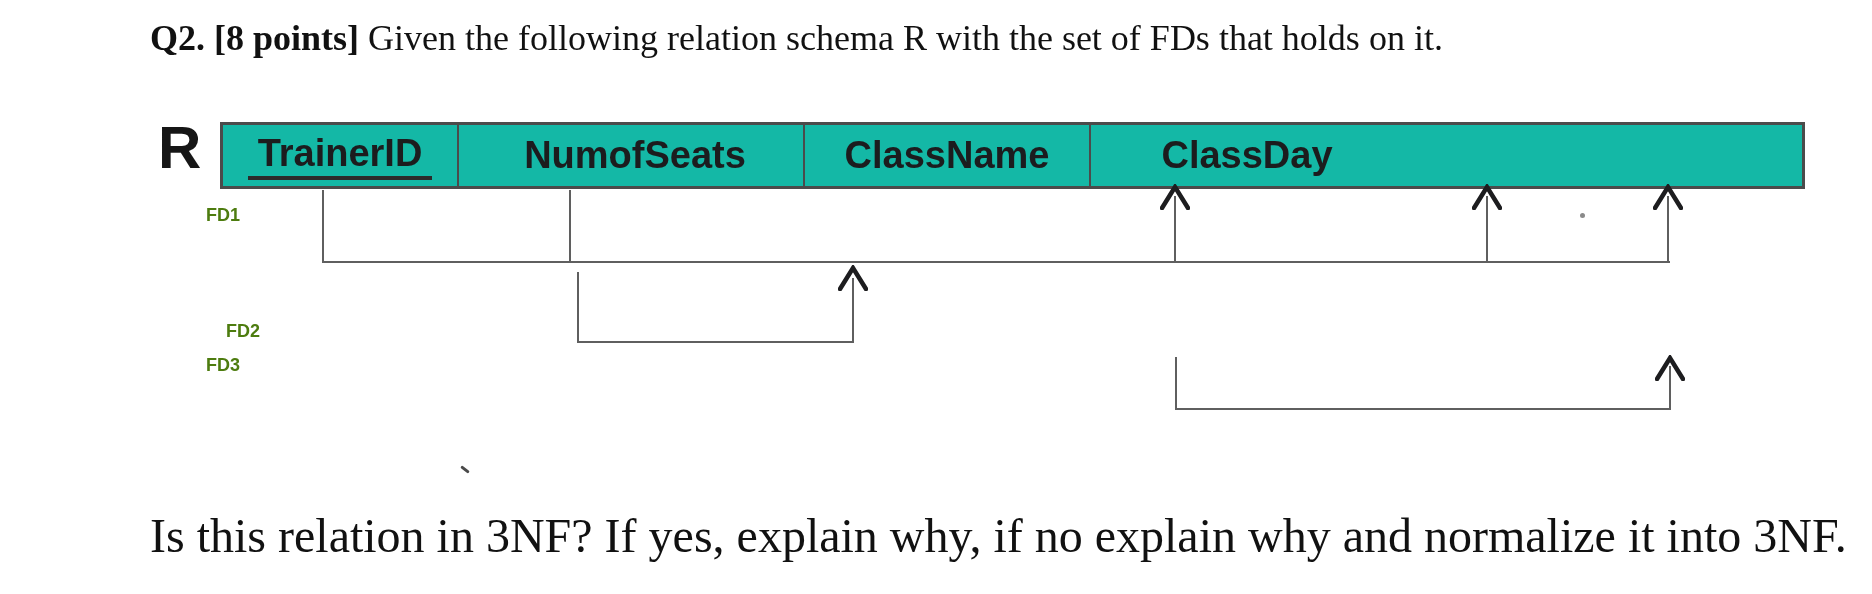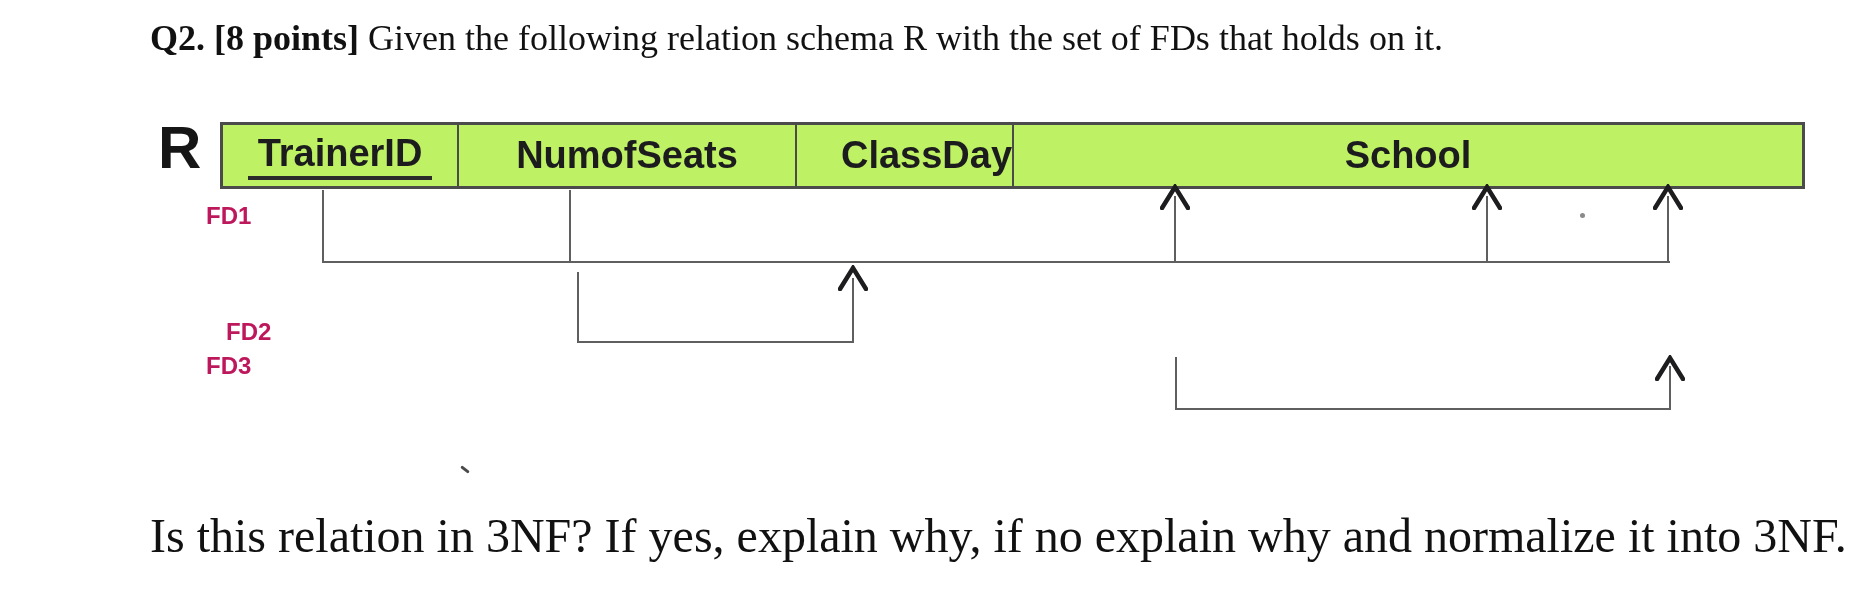--- a/index.html
+++ b/index.html
@@ -11,32 +11,32 @@
   .title{left:150px;top:16px;font-size:36px;line-height:44px;white-space:nowrap;}
   .title b{font-weight:bold;margin-top:24px;}
   .question{left:150px;top:514px;font-size:48px;line-height:44px;white-space:nowrap;}
 
   
   .rname{left:158px;top:118px;font-family:"Liberation Sans",sans-serif;
          font-weight:700;font-size:60px;line-height:60px;color:#161616;}
 
   
   .schema-table{left:220px;top:122px;width:1585px;height:67px;box-sizing:border-box;
-    border:3px solid #4b4b4b;display:flex;background:#bef264;
+    border:3px solid #4b4b4b;display:flex;background:#14b8a6;
     font-family:"Liberation Sans",sans-serif;font-weight:600;font-size:38px;color:#1c1c1e;}
   .col{box-sizing:border-box;border-right:2px solid #4b4b4b;display:flex;
        align-items:center;justify-content:center;overflow:hidden;}
   .col:last-child{border-right:none;}
-  .c0{width:236px;} .c1{width:257px;} .c2{width:338px;}
-  .c3{width:286px;} .c4{width:217px;padding-left:44px;} .c5{flex:1;}
+  .c0{width:236px;} .c1{width:257px;} .c2{width:338px;margin-left:8px;}
+  .c3{width:286px;} .c4{width:268px;padding-left:44px;} .c5{flex:1;}
   .col.key .cell-label{border-bottom:4px solid #2b2b2b;padding:0 10px 1px 10px;}
 
   
-  .fdlabel{font-family:"Liberation Sans",sans-serif;font-weight:700;font-size:24px;
-           color:#be185d;line-height:27px;}
+  .fdlabel{font-family:"Liberation Sans",sans-serif;font-weight:700;font-size:18px;
+           color:#4d7c0f;line-height:27px;}
   .fd1l{left:206px;top:202px;} .fd2l{left:206px;top:318px;margin-left:20px;} .fd3l{left:206px;top:352px;}
 
   
   .vline{width:2px;background:#5f5f5f;}
   .hline{height:2px;background:#5f5f5f;}
   
   .fd1-v-trainerid{left:322px;top:190px;height:73px;}
   .fd1-v-roomno  {left:569px;top:190px;height:73px;}
   .fd1-h         {left:322px;top:261px;width:1348px;}
   .fd1-a-classname{left:1174px;top:196px;height:66px;}
@@ -71,25 +71,25 @@
 
 <div class="abs rname">R</div>
 
 <div class="abs schema-table">
   <div class="col c0 key">
     <span class="cell-label">TrainerID</span>
   </div>
   <div class="col c2">
     <span class="cell-label">NumofSeats</span>
   </div>
+  <div class="col c3">
+    <span class="cell-label">ClassName</span>
+  </div>
   <div class="col c4">
     <span class="cell-label">ClassDay</span>
-  </div>
-  <div class="col c5">
-    <span class="cell-label">School</span>
   </div>
 </div>
 
 <div class="abs fdlabel fd1l">FD1</div>
 <div class="abs fdlabel fd2l">FD2</div>
 <div class="abs fdlabel fd3l">FD3</div>
 
 <div class="abs vline fd1-v-trainerid"></div>
 <div class="abs vline fd1-v-roomno"></div>
 <div class="abs hline fd1-h"></div>

